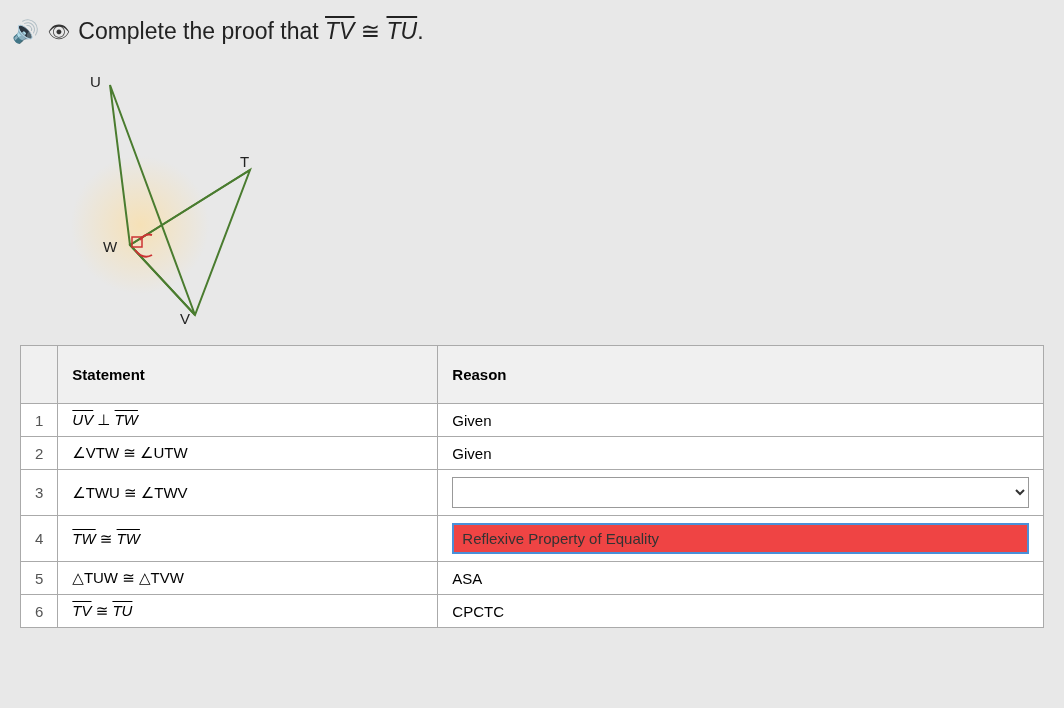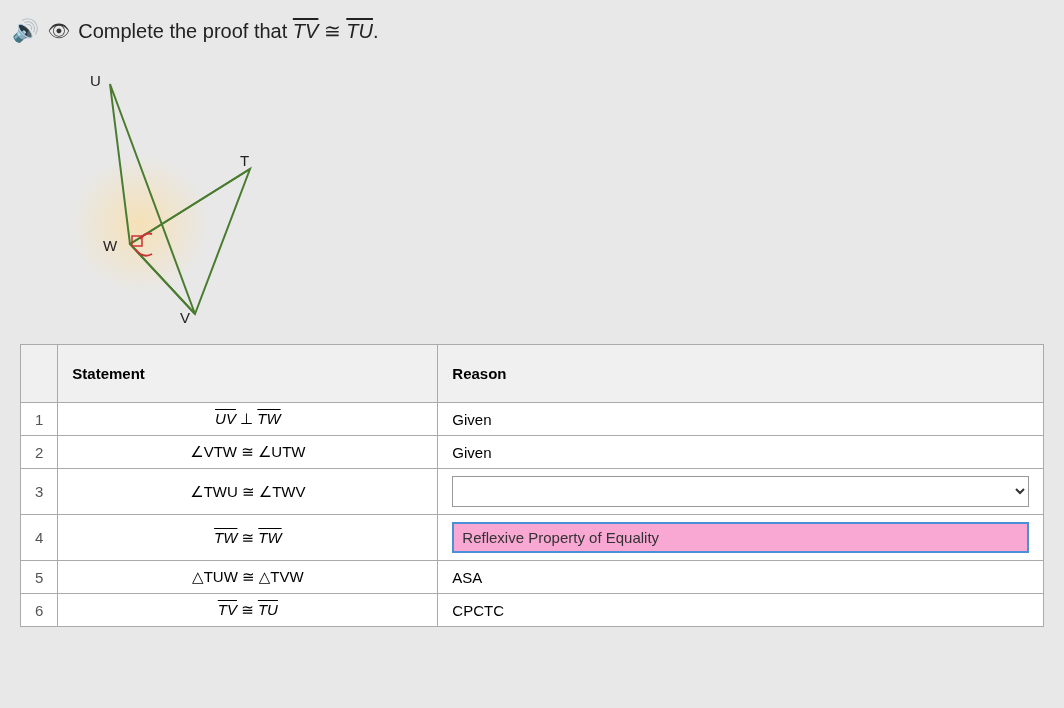--- a/index.html
+++ b/index.html
@@ -19,21 +19,21 @@
       padding: 18px 22px 10px 12px;
       gap: 8px;
     }
 
     .header-icon {
       font-size: 22px;
       color: #333;
     }
 
     .header-title {
-      font-size: 20px;
+      font-size: 23px;
       color: #222;
       font-weight: 400;
     }
 
     .diagram-area {
       position: relative;
       width: 320px;
       height: 280px;
       margin-left: 40px;
       margin-top: 0px;
@@ -72,21 +72,20 @@
 
     .row-num {
       color: #555;
       width: 28px;
       text-align: center;
       font-size: 14px;
     }
 
     .statement-col {
       width: 380px;
-      text-align: center;
     }
 
     .reason-col {
       width: auto;
       margin-top: 8px;
     }
     .overline {
       text-decoration: overline;
       font-style: italic;
     }
@@ -104,21 +103,21 @@
       background: white;
       appearance: auto;
       color: #333;
     }
 
     .active-input {
       width: 100%;
       padding: 5px 8px;
       font-size: 15px;
       border: 2px solid #4a90d9;
-      background: #f9a8d4;
+      background: #ef4444;
       color: #333;
       outline: none;
     }
 
     
     .triangle-svg {
       position: absolute;
       top: 0;
       left: 0;
     }

